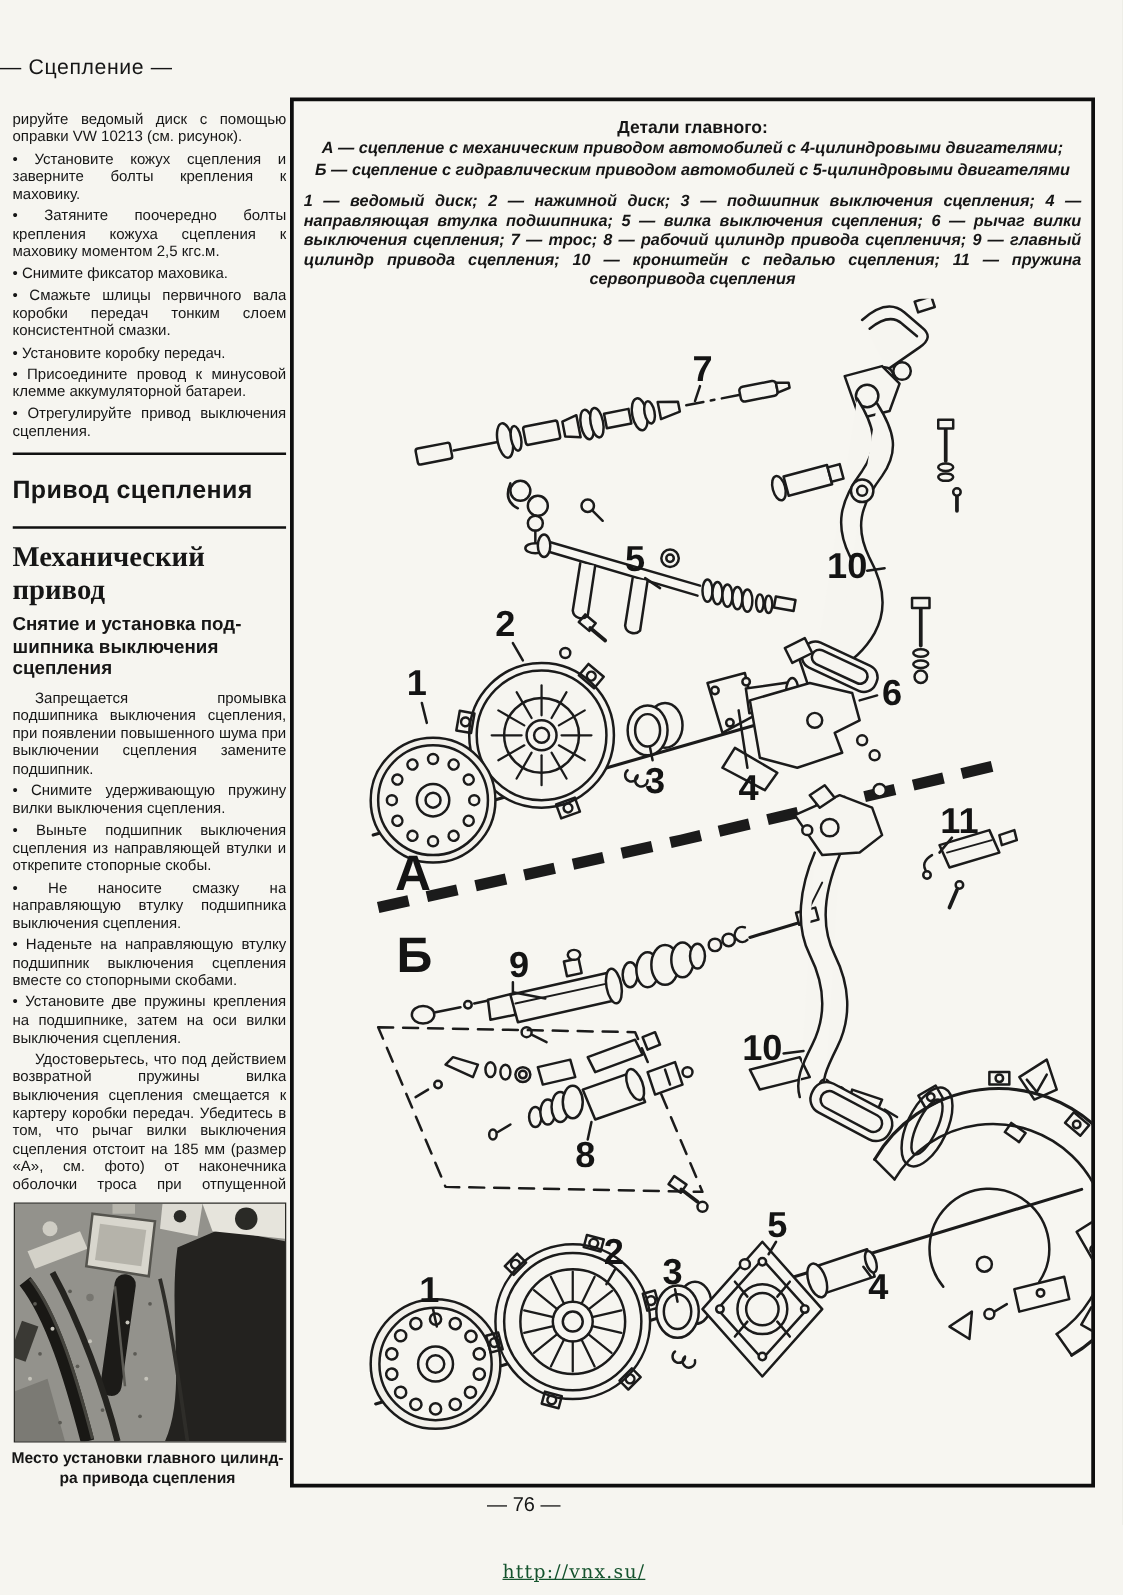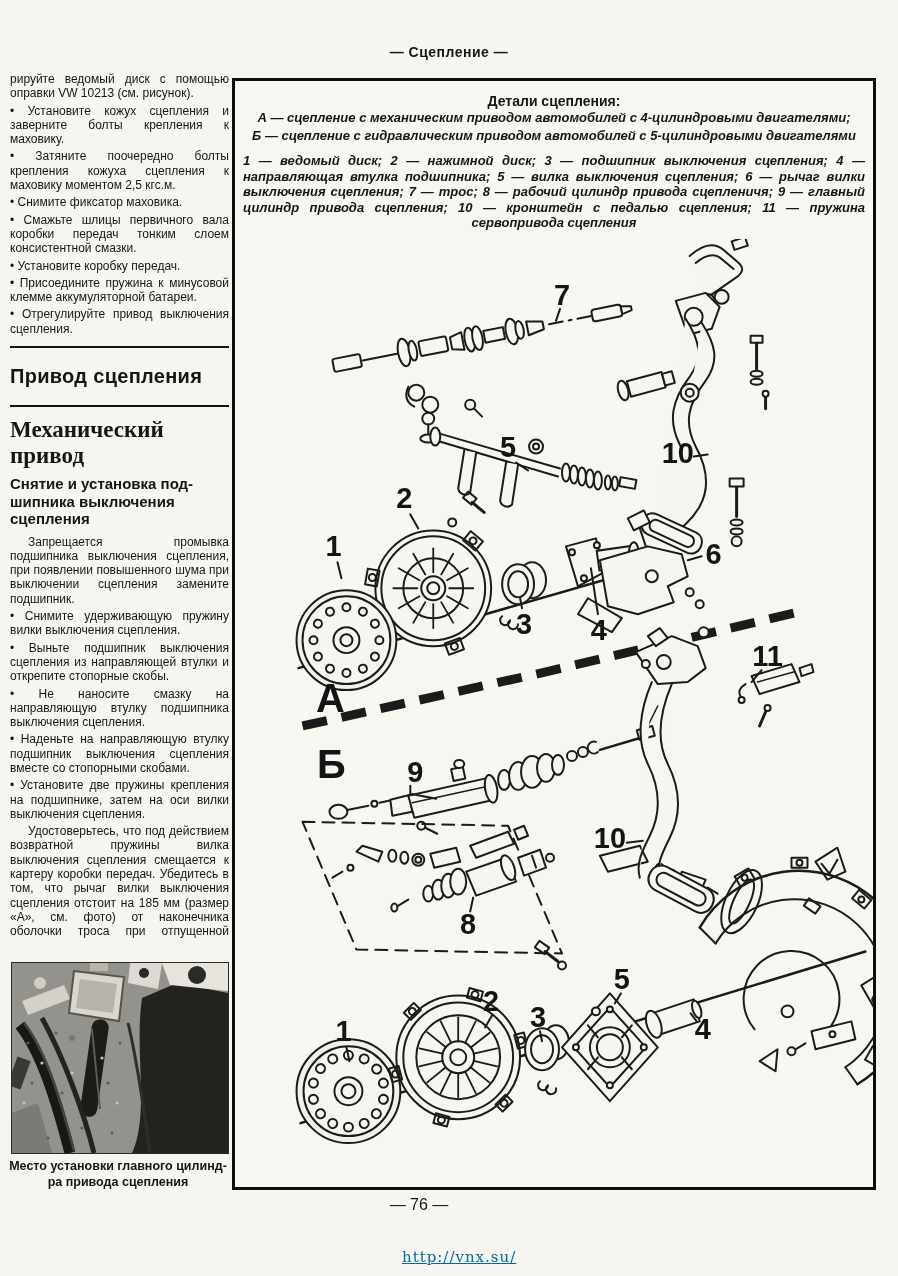--- a/index.html
+++ b/index.html
@@ -1,21 +1,21 @@
 <!DOCTYPE html>
 <html><head>
 <meta charset="utf-8">
 <style>
   html,body{margin:0;padding:0;background:#e8e7e2;}
   .page{position:relative;width:898px;height:1276px;background:#f6f5f0;overflow:hidden;
         font-family:"Liberation Sans",sans-serif;color:#161616;}
-  .page-header{position:absolute;top:44px;left:0;width:898px;text-align:center;
-        font-size:14px;font-weight:bold;letter-spacing:.5px;}
+  .page-header{position:absolute;top:44px;left:0;width:898px;text-align:left;
+        font-size:17px;font-weight:normal;letter-spacing:.5px;}
   
-  .left-col{position:absolute;left:10px;top:72px;width:219px;height:870px;overflow:hidden;}
+  .left-col{position:absolute;left:10px;top:88px;width:219px;height:870px;overflow:hidden;}
   .left-col p{margin:0 0 3px 0;font-size:12px;line-height:14.3px;text-align:justify;}
   .left-col p.indent{text-indent:18px;}
   .h1{margin:10px 0 8px 0;padding:17px 0;border-top:2.5px solid #111;border-bottom:2.5px solid #111;
       font-size:20px;font-weight:bold;letter-spacing:.3px;}
   .h2{margin:10px 0 6px 0;font-family:"Liberation Serif",serif;font-size:23px;font-weight:bold;}
   .h3{margin:0 0 7px 0;font-size:15px;line-height:17.5px;font-weight:bold;white-space:pre-line;}
   
   .photo{position:absolute;left:12px;top:963px;width:216px;height:190px;outline:1px solid #2a2a26;}
   .caption{position:absolute;left:4px;top:1158px;width:228px;text-align:center;
            font-size:12.5px;font-weight:bold;line-height:16px;}
@@ -27,37 +27,37 @@
   .box-variant:first-of-type{margin-top:9px;}
   .box-legend{margin:9px 8px 16px 8px;font-size:13px;font-weight:bold;font-style:italic;line-height:15.5px;
               text-align:justify;text-align-last:center;}
   .diagram{position:absolute;left:1px;top:158px;width:638px;height:948px;}
   .diagram .callout{font-family:"Liberation Sans",sans-serif;font-size:29px;font-weight:bold;
                     fill:#141414;text-anchor:middle;}
   .diagram .seclabel{font-size:40px;}
   
   .footer{position:absolute;top:1196px;left:0;width:838px;text-align:center;font-size:16px;}
   .watermark{position:absolute;left:402px;top:1248px;font-family:"DejaVu Serif",serif;
-             font-size:15px;color:#0369a1;text-decoration:underline;letter-spacing:1px;}
+             font-size:15px;color:#14532d;text-decoration:underline;letter-spacing:1px;}
 </style>
 </head>
 <body>
 
 <div class="page">
 
   <div class="page-header">— Сцепление —</div>
 
   <div class="left-col">
     <p>рируйте ведомый диск с помощью оправки VW 10213 (см. рисунок).</p>
     <p>• Установите кожух сцепления и заверните болты крепления к маховику.</p>
     <p>• Затяните поочередно болты крепления кожуха сцепления к маховику моментом 2,5 кгс.м.</p>
     <p>• Снимите фиксатор маховика.</p>
     <p>• Смажьте шлицы первичного вала коробки передач тонким слоем консистентной смазки.</p>
     <p>• Установите коробку передач.</p>
-    <p>• Присоедините пружина к минусовой клемме аккумуляторной батареи.</p>
+    <p>• Присоедините провод к минусовой клемме аккумуляторной батареи.</p>
     <p>• Отрегулируйте привод выключения сцепления.</p>
     <div class="h1">Привод сцепления</div>
     <div class="h2">Механический привод</div>
     <div class="h3">Снятие и установка под-
 шипника выключения
 сцепления</div>
     <p class="indent">Запрещается промывка подшипника выключения сцепления, при появлении повышенного шума при выключении сцепления замените подшипник.</p>
     <p>• Снимите удерживающую пружину вилки выключения сцепления.</p>
     <p>• Выньте подшипник выключения сцепления из направляющей втулки и открепите стопорные скобы.</p>
     <p>• Не наносите смазку на направляющую втулку подшипника выключения сцепления.</p>
@@ -107,21 +107,21 @@
           <circle cx="12" cy="140" r="1.6"></circle>
       </g>
     </svg>
   </div>
   <div class="caption">
     <div>Место установки главного цилинд-</div>
     <div>ра привода сцепления</div>
   </div>
 
   <div class="detail-box">
-    <div class="box-title">Детали сцепления:</div>
+    <div class="box-title">Детали главного:</div>
     <div class="box-variant">А — сцепление с механическим приводом автомобилей с 4-цилиндровыми двигателями;</div>
     <div class="box-variant">Б — сцепление с гидравлическим приводом автомобилей с 5-цилиндровыми двигателями</div>
     <div class="box-legend">1 — ведомый диск; 2 — нажимной диск; 3 — подшипник выключения сцепления; 4 — направляющая втулка подшипника; 5 — вилка выключения сцепления; 6 — рычаг вилки выключения сцепления; 7 — трос; 8 — рабочий цилиндр привода сцепленичя; 9 — главный цилиндр привода сцепления; 10 — кронштейн с педалью сцепления; 11 — пружина сервопривода сцепления</div>
 
     <svg class="diagram" viewBox="236 238 638 950">
       <g fill="none" stroke="#1b1b1b" stroke-width="2" stroke-linejoin="round" stroke-linecap="round">
 
         <line x1="298" y1="668" x2="652" y2="566" stroke-width="2.5"></line>
 
         <g transform="translate(335,365) rotate(-11)" fill="#f6f5f0">

